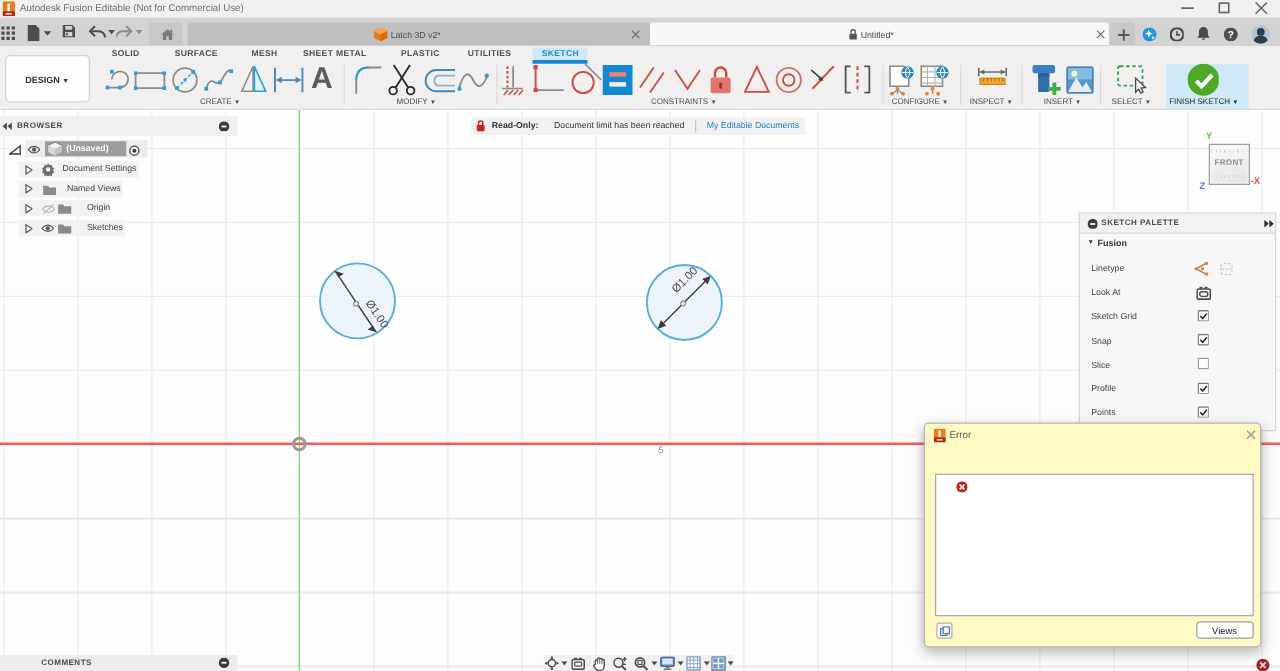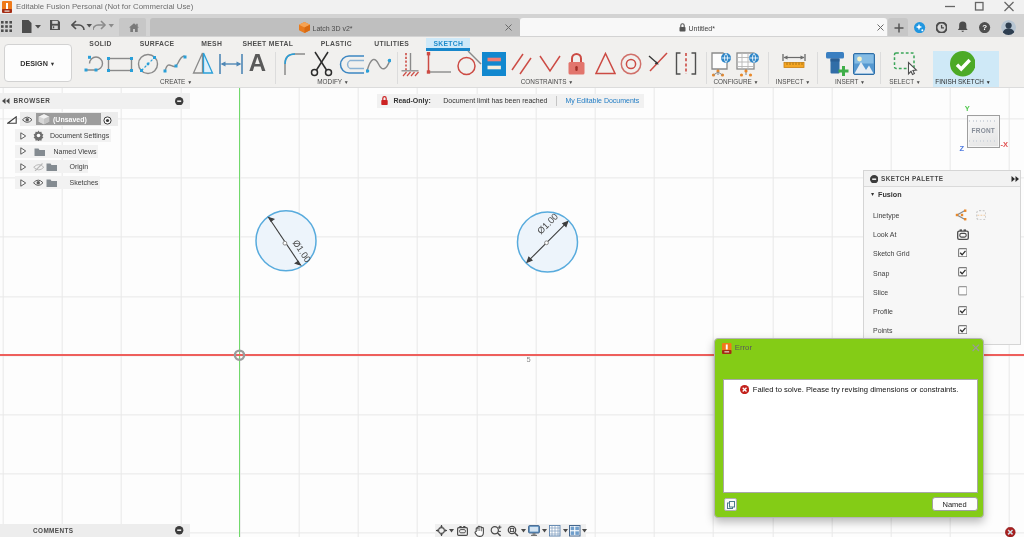--- a/index.html
+++ b/index.html
@@ -17,21 +17,21 @@
 #ribbon{position:absolute;left:0;top:36.5px;width:1024px;height:51px;background:#f1f0ee;border-bottom:1px solid #dcdcdc}
 .tablabel{position:absolute;top:38px;height:11px;line-height:11px;font-size:6.8px;font-weight:bold;color:#4f4f4f;letter-spacing:.3px;transform:translateX(-50%)}
 .grplabel{position:absolute;top:78.3px;height:8px;line-height:8px;font-size:6.4px;color:#4a4a4a;transform:translateX(-50%);white-space:nowrap}
 .rsep{position:absolute;top:52px;height:32px;width:1px;background:#dcdcdc}
 .ricon{position:absolute}
 #browserhead{position:absolute;left:0;top:93px;width:190px;height:15.8px;background:#f0f0f0}
 .brrow{position:absolute;height:13px;background:#f2f2f2}
 .brtext{position:absolute;font-size:7px;color:#3d3d3d;line-height:13px;white-space:nowrap}
 #banner{position:absolute;left:376.6px;top:93.5px;width:267px;height:14.5px;background:#f1f1f1}
 #palette{position:absolute;left:862.6px;top:170px;width:158.4px;height:175px;background:#f7f7f7;border:1px solid #d5d5d5}
-#dialog{position:absolute;left:714px;top:337.9px;width:270.4px;height:180px;background:#84cc16;border:1px solid #b5b5b5;border-radius:4px;box-shadow:0 4px 10px rgba(0,0,0,.28)}
+#dialog{position:absolute;left:739px;top:337.9px;width:270.4px;height:180px;background:#fef9c3;border:1px solid #b5b5b5;border-radius:4px;box-shadow:0 4px 10px rgba(0,0,0,.28)}
 #navbar{position:absolute;left:434.6px;top:523.8px;width:151.4px;height:13.2px;background:#f0f0f0}
 #commentsbar{position:absolute;left:0;top:523.8px;width:190px;height:13.2px;background:#ededed}
 svg{display:block}
 </style>
 </head>
 <body>
 <div id="canvas"></div>
 <div id="yaxis"></div>
 <div id="xaxis"></div>
 
@@ -56,21 +56,21 @@
  </g>
 </svg>
 
 <div id="titlebar">
  <svg class="abs" style="left:1.5px;top:1px" width="10" height="12" viewBox="0 0 10 12">
   <rect x="0" y="0" width="10" height="9.5" rx="1" fill="#ef7a1a"></rect>
   <rect x="0" y="8" width="10" height="4" rx="1" fill="#a52c14"></rect>
   <rect x="4" y="2" width="2" height="6" fill="#fff"></rect>
   <rect x="2.5" y="9.5" width="5" height="1.2" fill="#e8e2da"></rect>
  </svg>
- <div class="abs" style="left:16px;top:1px;font-size:7.8px;line-height:12px;color:#6d6d6d">Editable Fusion Personal (Not for Commercial Use)</div>
+ <div class="abs" style="left:16px;top:1px;font-size:7.8px;line-height:12px;color:#6d6d6d">Autodesk Fusion Editable (Not for Commercial Use)</div>
  <svg class="abs" style="left:944px;top:0" width="72" height="13" viewBox="0 0 72 13">
   <g stroke="#666" stroke-width="1.3" fill="none">
    <line x1="1" y1="6.5" x2="11" y2="6.5"></line>
    <rect x="31.5" y="2.5" width="7.5" height="7.5"></rect>
    <line x1="60.5" y1="2" x2="69.5" y2="11"></line>
    <line x1="69.5" y1="2" x2="60.5" y2="11"></line>
   </g>
  </svg>
 </div>
 
@@ -594,22 +594,21 @@
  <div class="abs" style="left:19.7px;top:3.5px;font-size:7.8px;color:#5a5a5a;line-height:12px">Error</div>
  <svg class="abs" style="left:257px;top:5.1px" width="7.6" height="7.6" viewBox="0 0 7.6 7.6" stroke="#9a9a9a" stroke-width="1.2">
   <line x1="0.6" y1="0.6" x2="7" y2="7"></line>
       <line x1="7" y1="0.6" x2="0.6" y2="7"></line>
  </svg>
  <div class="abs" style="left:8.3px;top:39.7px;width:255px;height:114.3px;background:#fff;border:1px solid #a8a8a8">
   <svg class="abs" style="left:15.4px;top:5.1px" width="9.2" height="9.2" viewBox="0 0 9.2 9.2">
    <circle cx="4.6" cy="4.6" r="4.6" fill="#c3221c"></circle>
    <path d="M2.7,2.7 L6.5,6.5 M6.5,2.7 L2.7,6.5" stroke="#fff" stroke-width="1.3"></path>
   </svg>
-  <div class="abs" style="left:28.5px;top:4px;font-size:7.6px;color:#111;line-height:11px">Failed to solve. Please try revising dimensions or constraints.</div>
  </div>
  <div class="abs" style="left:9.3px;top:159px;width:12.8px;height:12.8px;background:#fafafa;border:1px solid #b0b0b0;border-radius:2px">
   <svg class="abs" style="left:2px;top:2px" width="8" height="8" viewBox="0 0 8 8" fill="none">
    <rect x="0.5" y="2" width="5" height="5.5" stroke="#4b7a8c" stroke-width="1"></rect>
    <rect x="2.5" y="0.5" width="5" height="5.5" fill="#fafafa" stroke="#4b7a8c" stroke-width="1"></rect>
   </svg>
  </div>
- <div class="abs" style="left:216.6px;top:158.3px;width:46px;height:14.3px;background:#fdfdfd;border:1px solid #a0a0a0;border-radius:3px;font-size:7.5px;color:#222;text-align:center;line-height:13px">Named</div>
+ <div class="abs" style="left:216.6px;top:158.3px;width:46px;height:14.3px;background:#fdfdfd;border:1px solid #a0a0a0;border-radius:3px;font-size:7.5px;color:#222;text-align:center;line-height:13px">Views</div>
 </div>
 
 </body></html>

